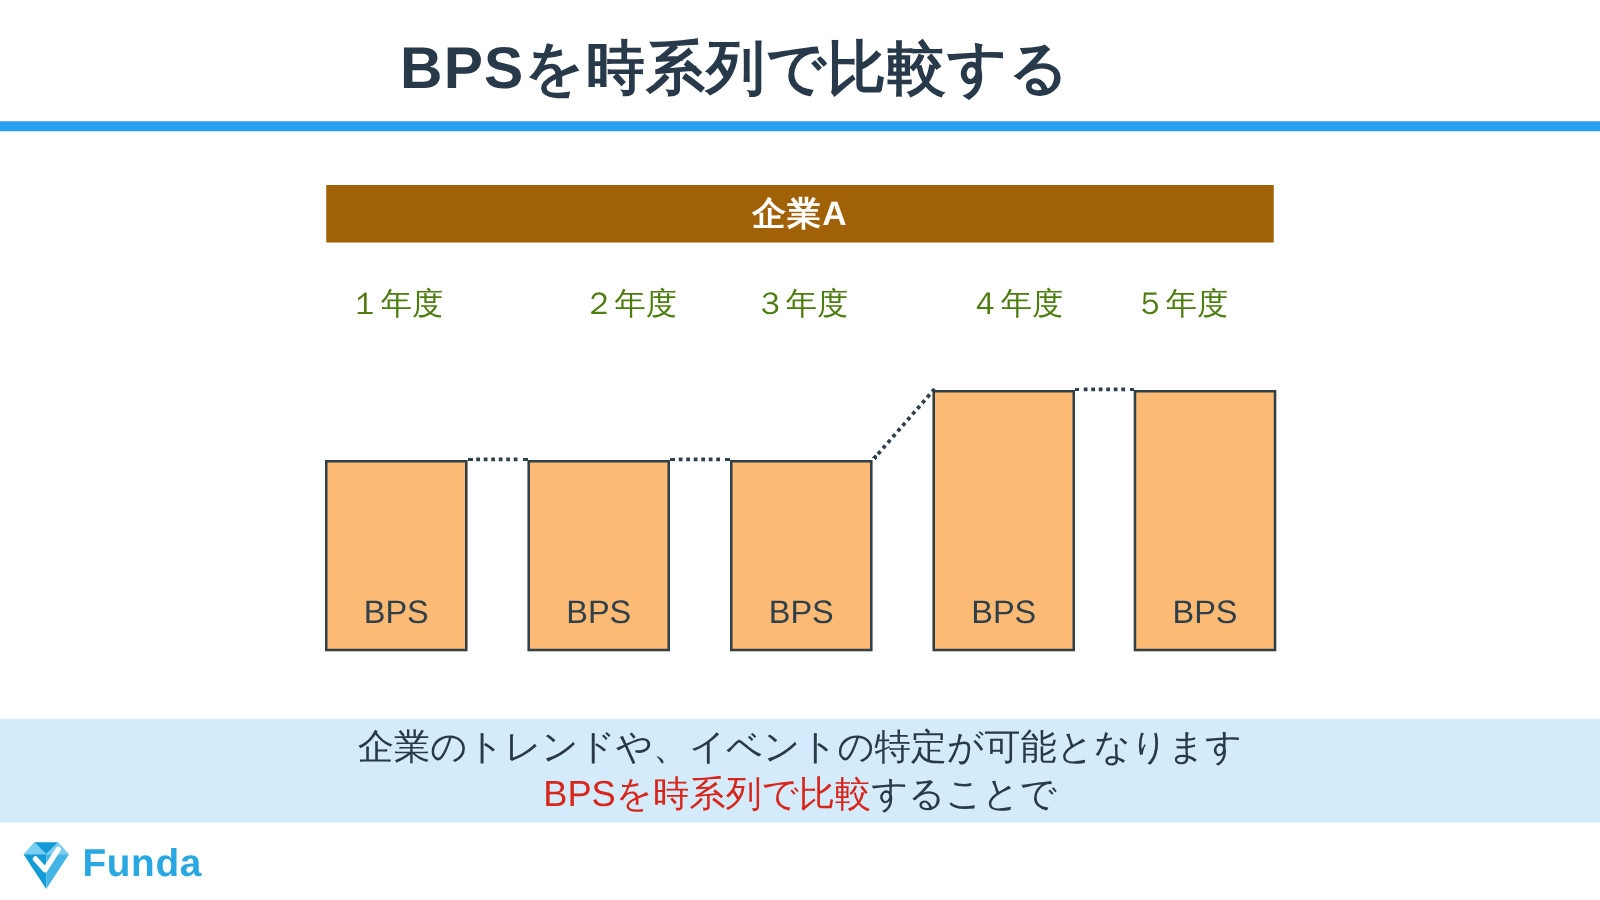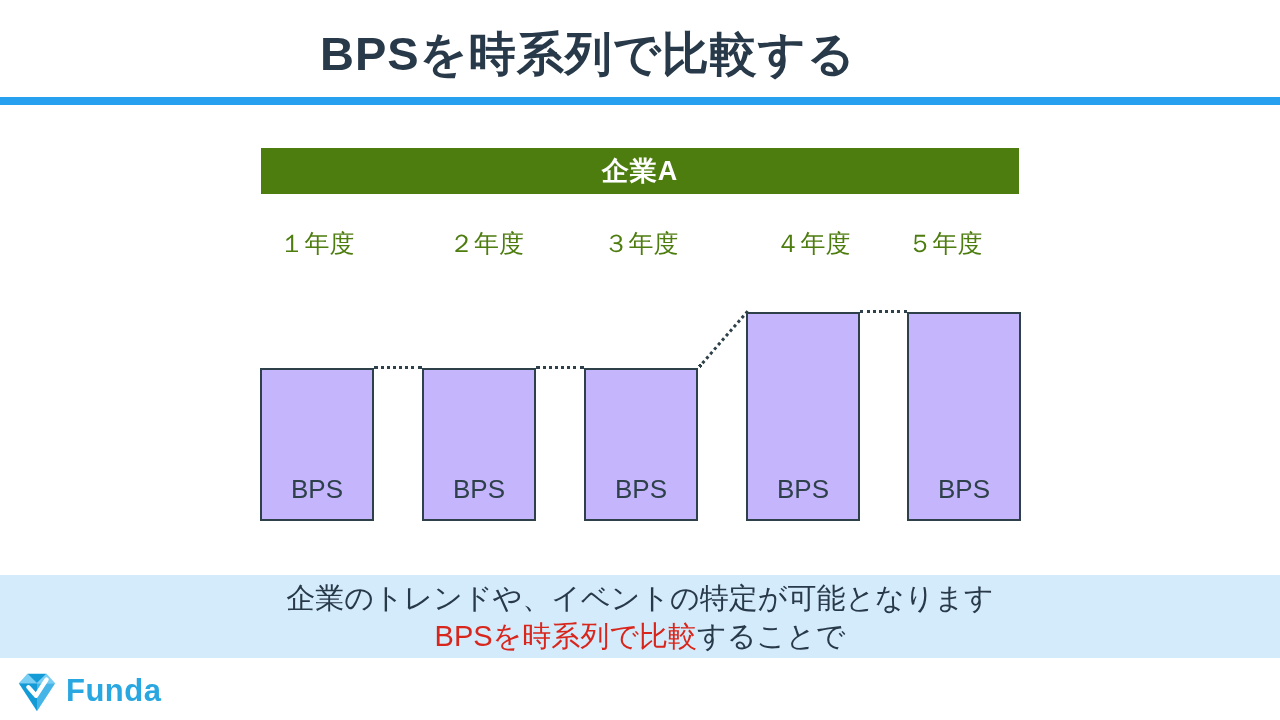--- a/index.html
+++ b/index.html
@@ -27,47 +27,47 @@
   .title-divider {
     position: absolute;
     top: 97px; left: 0; width: 1280px; height: 8px;
     background: #28a0f0;
   }
 
   
   .company-bar {
     position: absolute;
     left: 261px; top: 148px; width: 758px; height: 46px;
-    background: #4d7c0f;
+    background: #a16207;
     display: flex; align-items: center; justify-content: center;
   }
   .company-bar span {
     color: #ffffff; font-size: 27px; font-weight: 700; letter-spacing: 1px;
   }
 
   
   .year-label {
     position: absolute;
     top: 227px; width: 114px; height: 32px;
     text-align: center;
     font-size: 25px; color: #4d7c0f;
     line-height: 32px;
     white-space: nowrap;
   }
   .yl-1 { left: 260px; }
-  .yl-2 { left: 410px; text-align: right; }
+  .yl-2 { left: 447px; }
   .yl-3 { left: 584px; }
   .yl-4 { left: 756px; }
   .yl-5 { left: 888px; }
 
   
   .bps-bar {
     position: absolute;
     width: 114px;
-    background: #c4b5fd;
+    background: #fdba74;
     border: 2.5px solid #2e4049;
     box-sizing: border-box;
     display: flex; align-items: flex-end; justify-content: center;
   }
   .bps-bar .bar-label {
     font-size: 26px; color: #2e4049;
     padding-bottom: 14px;
   }
   .bar-1 { left: 260px; top: 368px; height: 153px; }
   .bar-2 { left: 422px; top: 368px; height: 153px; }

